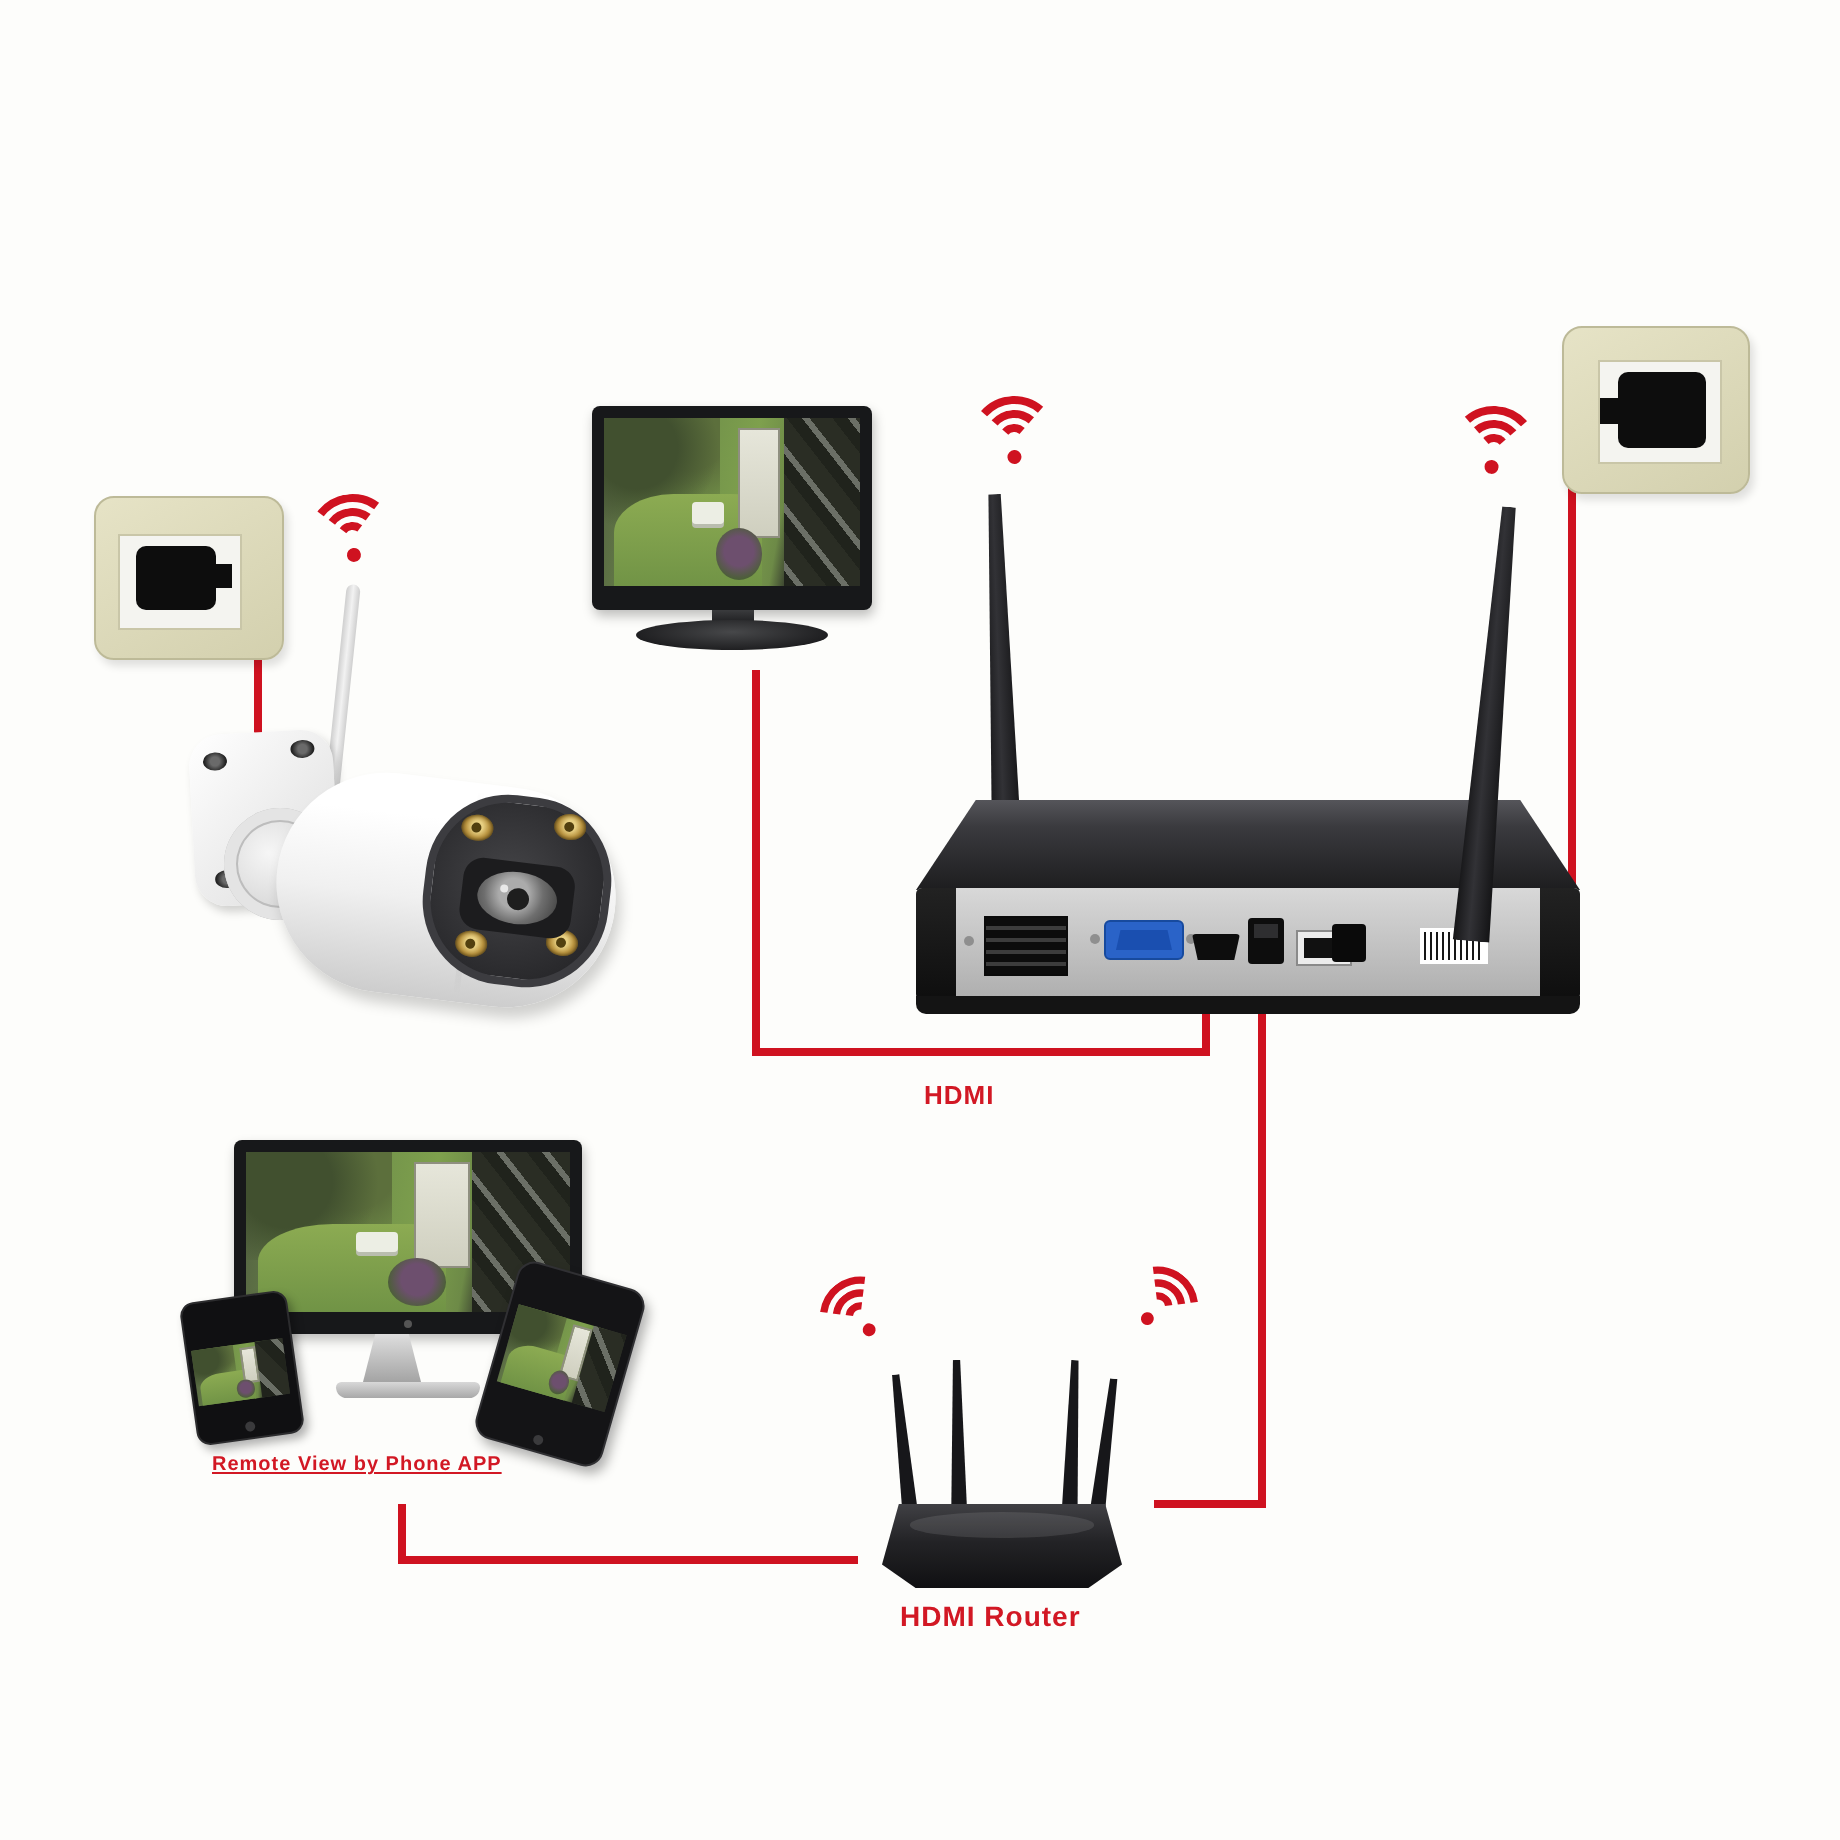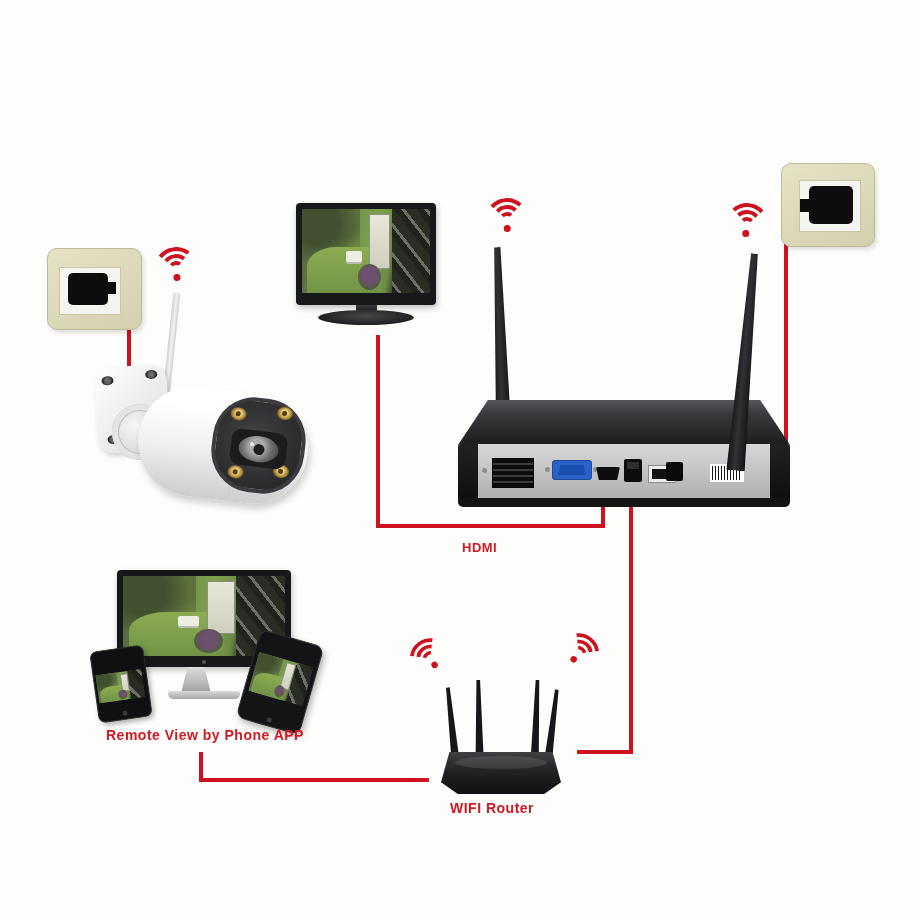--- a/index.html
+++ b/index.html
@@ -252,21 +252,21 @@
     <div class="garden" style="left:4px;top:22px;width:56px;height:40px;">
       <div class="g-canopy"></div>
         <div class="g-grass"></div>
         <div class="g-door"></div>
       <div class="g-stairs"></div>
         <div class="g-bush"></div>
     </div>
     <span class="homebtn"></span>
   </div>
 
-  <div class="rlabel" style="left:106px;top:727px;font-size:14px;">Remote View by Phone APP</div>
+  <div class="rlabel" style="left:106px;top:727px;font-size:10px;text-decoration:underline;">Remote View by Phone APP</div>
 
   <div class="wifi" style="left:406px;top:637px;transform:rotate(-38deg) scale(.92);">
     <i class="w1"></i>
       <i class="w2"></i>
       <i class="w3"></i>
       <span class="dot"></span>
   </div>
   <div class="wifi" style="left:557px;top:632px;transform:rotate(38deg) scale(.92);">
     <i class="w1"></i>
       <i class="w2"></i>
@@ -274,15 +274,15 @@
       <span class="dot"></span>
   </div>
 
   <div class="r-ant" style="left:447px;top:687px;width:10px;height:80px;transform:rotate(-6deg);"></div>
   <div class="r-ant" style="left:474px;top:680px;width:10px;height:84px;transform:rotate(-1deg);"></div>
   <div class="r-ant" style="left:531px;top:680px;width:10px;height:84px;transform:rotate(2deg);"></div>
   <div class="r-ant" style="left:547px;top:689px;width:10px;height:80px;transform:rotate(7deg);"></div>
   <div class="abs router-body">
     <div class="router-sheen"></div>
   </div>
-  <div class="rlabel" style="left:450px;top:800px;font-size:14px;">WIFI Router</div>
+  <div class="rlabel" style="left:450px;top:800px;font-size:14px;">HDMI Router</div>
 
 </div>
 
 </body></html>

